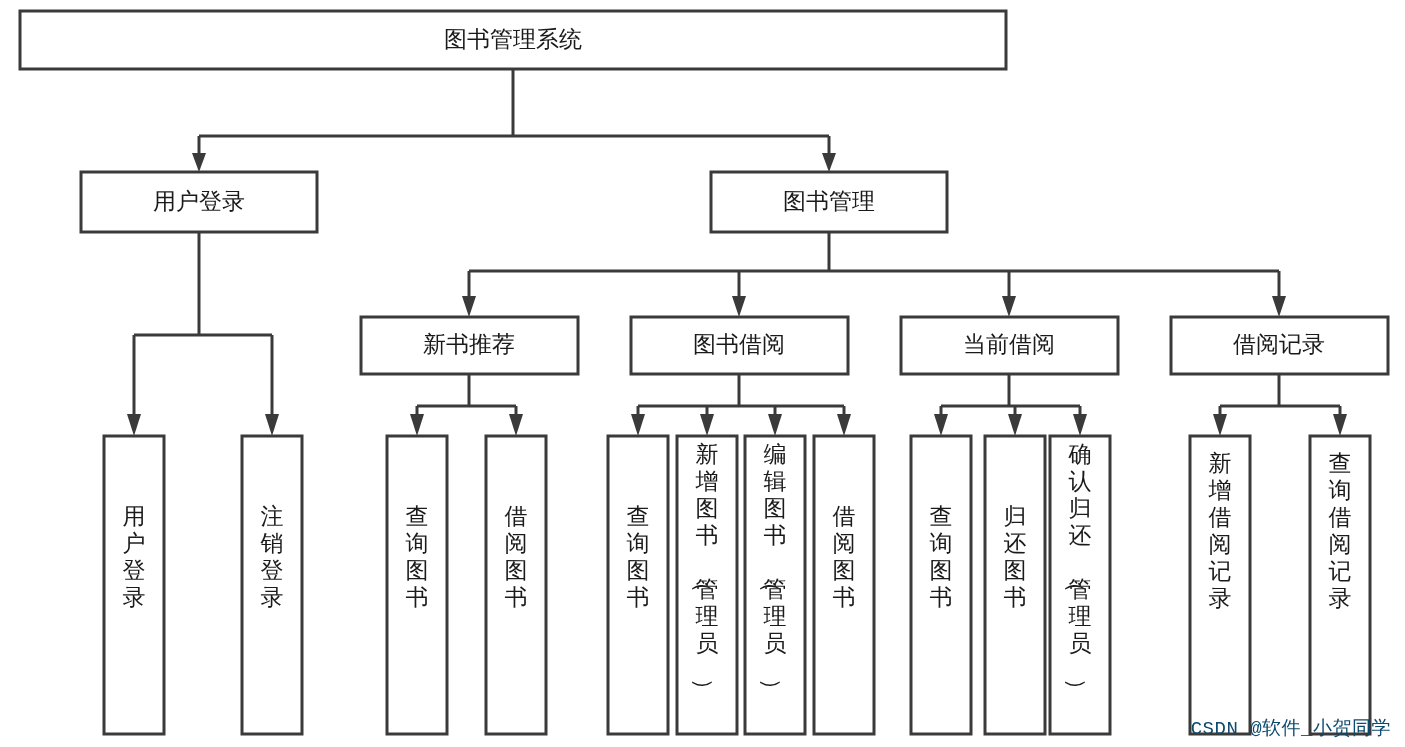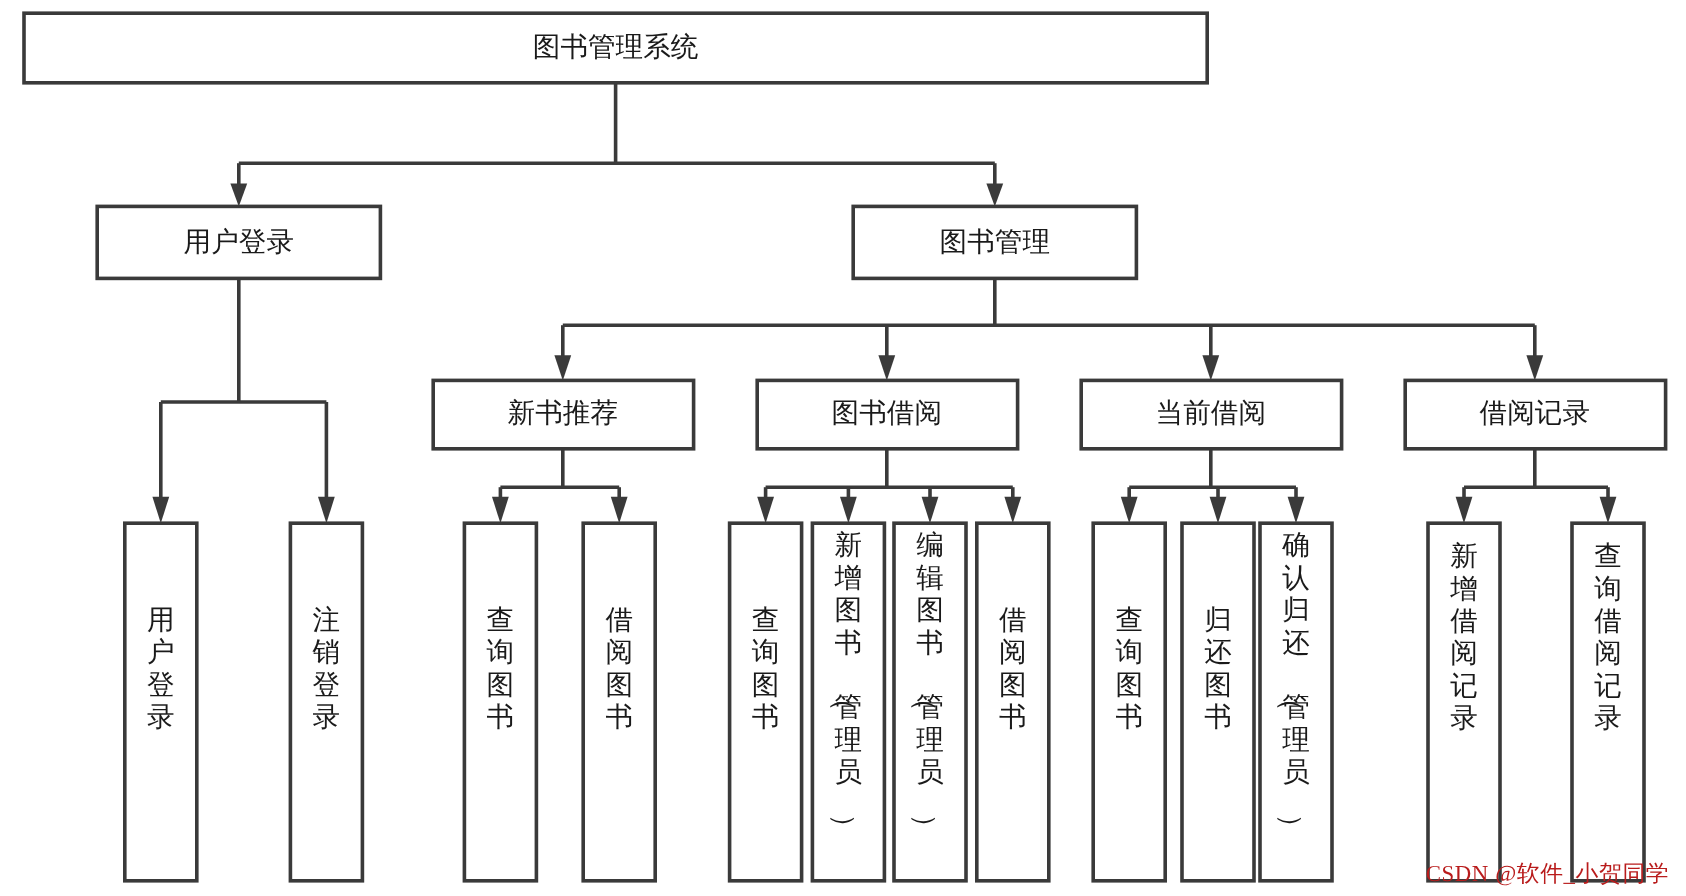--- a/index.html
+++ b/index.html
@@ -49,23 +49,23 @@
   .node-label-v {
     font-family: "Liberation Sans", "DejaVu Sans", sans-serif;
     font-size: 23px;
     fill: #1a1a1a;
     text-anchor: middle;
   }
   .watermark {
     position: absolute;
     right: 14px;
     bottom: 6px;
-    font-family: Liberation Serif, serif;
+    font-family: Liberation Mono, monospace;
     font-size: 19px;
-    color: #b91c1c;
+    color: #0c4a6e;
     letter-spacing: 0.5px;
     white-space: nowrap;
     pointer-events: none;
     margin-left: 12px;
   }
 </style>
 </head>
 <body>
 
 <div id="stage">

